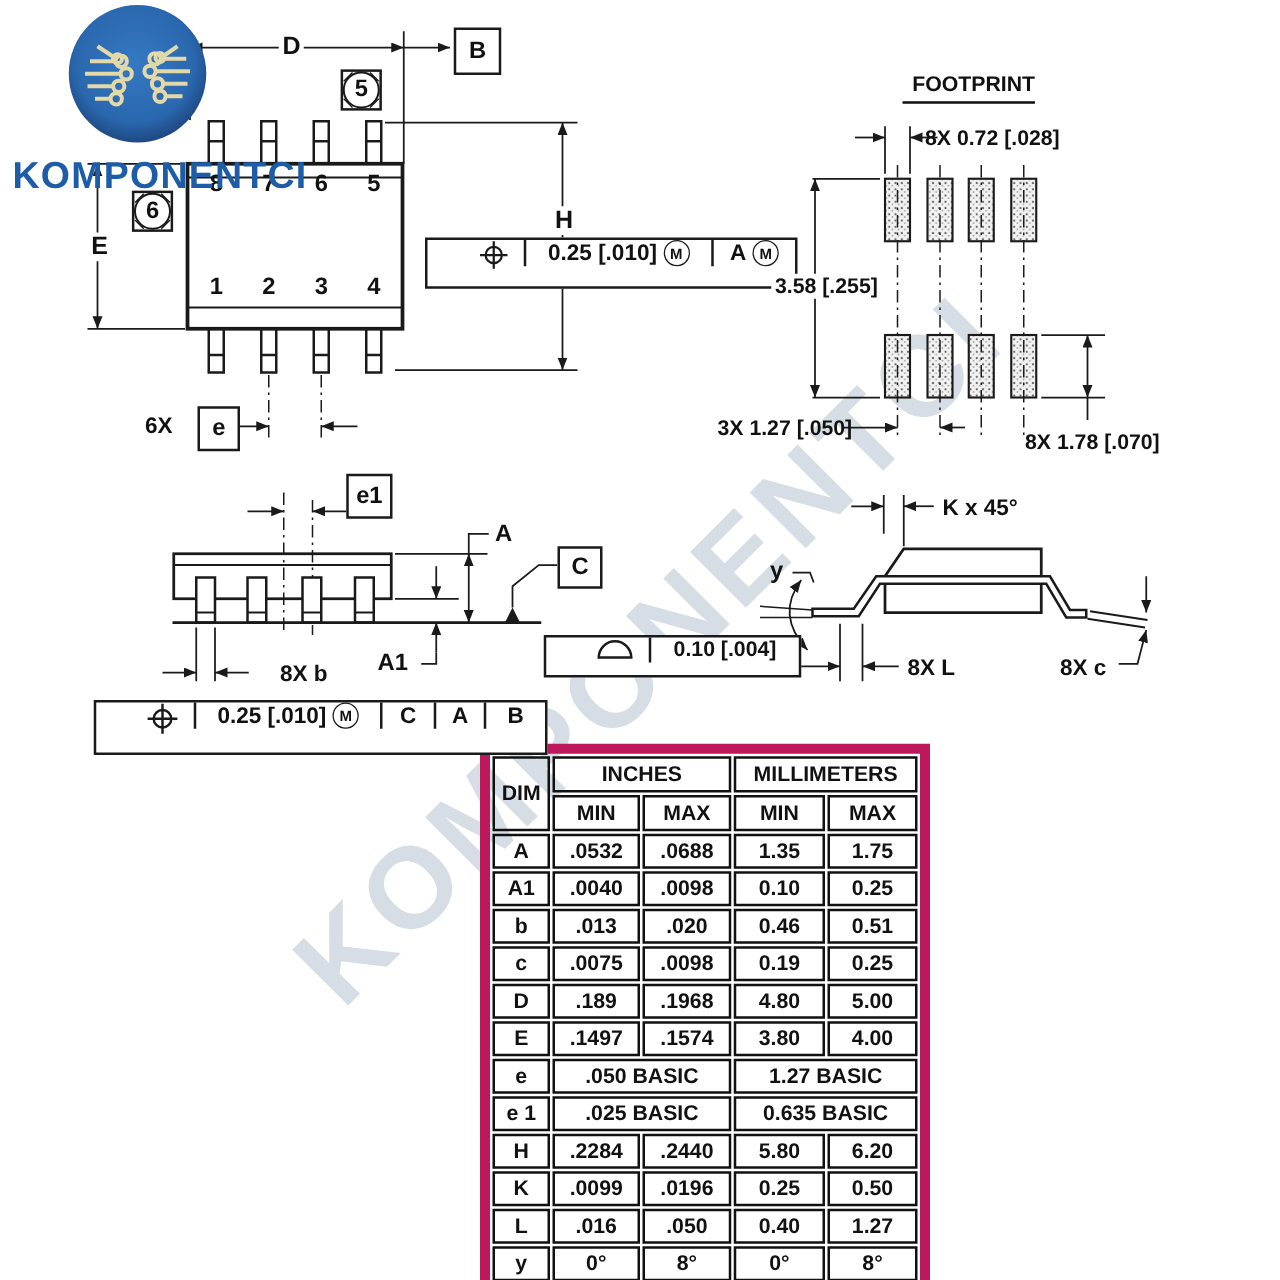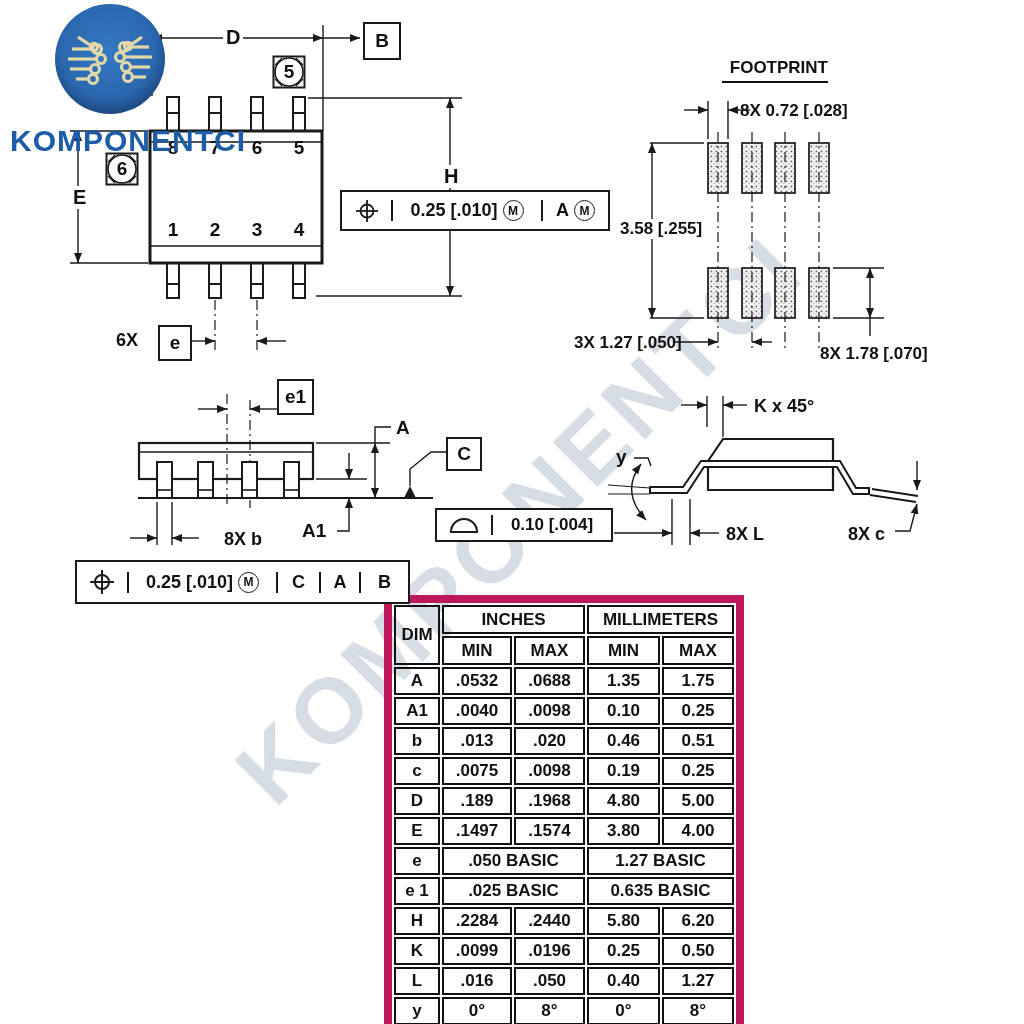--- a/index.html
+++ b/index.html
@@ -10,21 +10,21 @@
       color:rgba(178,190,205,0.52);z-index:0;}
   svg.art{position:absolute;left:0;top:0;z-index:1;}
   .lbl{position:absolute;font:700 17px "Liberation Sans",sans-serif;white-space:nowrap;z-index:2;color:#111;}
   .wbg{background:#fff;padding:0 3px;}
   .pin{position:absolute;width:20px;text-align:center;font:700 19px "Liberation Sans",sans-serif;z-index:2;}
   .dbox{position:absolute;display:flex;align-items:center;justify-content:center;
         border:2px solid #1a1a1a;background:#fff;font:700 19px "Liberation Sans",sans-serif;z-index:2;}
   .dtgt{position:absolute;z-index:2;}
   .dtgt .num{position:absolute;left:0;top:0;width:100%;height:100%;display:flex;
              align-items:center;justify-content:center;font:700 19px "Liberation Sans",sans-serif;}
-  .fcf{position:absolute;display:flex;background:#fff;border:2px solid #1a1a1a;z-index:2;align-items:center;}
+  .fcf{position:absolute;display:flex;background:#fff;border:2px solid #1a1a1a;z-index:2;align-items:flex-start;padding-left:28px;}
   .fcf .cell{display:flex;align-items:center;justify-content:center;gap:5px;
              border-left:2px solid #1a1a1a;font:700 18px "Liberation Sans",sans-serif;padding:0 6px;}
   .fcf .cell:first-child{border-left:none;}
   .cm{display:inline-flex;width:19px;height:19px;border:1.7px solid #1a1a1a;border-radius:50%;
       align-items:center;justify-content:center;font:700 12px "Liberation Sans",sans-serif;flex:0 0 auto;}
   .brand{position:absolute;left:10px;top:124px;font:800 30px "Liberation Sans",sans-serif;
          letter-spacing:1px;color:#1d5ca6;z-index:3;white-space:nowrap;}
   .logo{position:absolute;left:54px;top:3px;width:113px;height:113px;z-index:3;}
   .tablewrap{position:absolute;left:361px;top:595px;z-index:1;}
   table.dim{border-collapse:separate;border-spacing:2px;border:8px solid #be185d;table-layout:fixed;margin-left:23px;}

